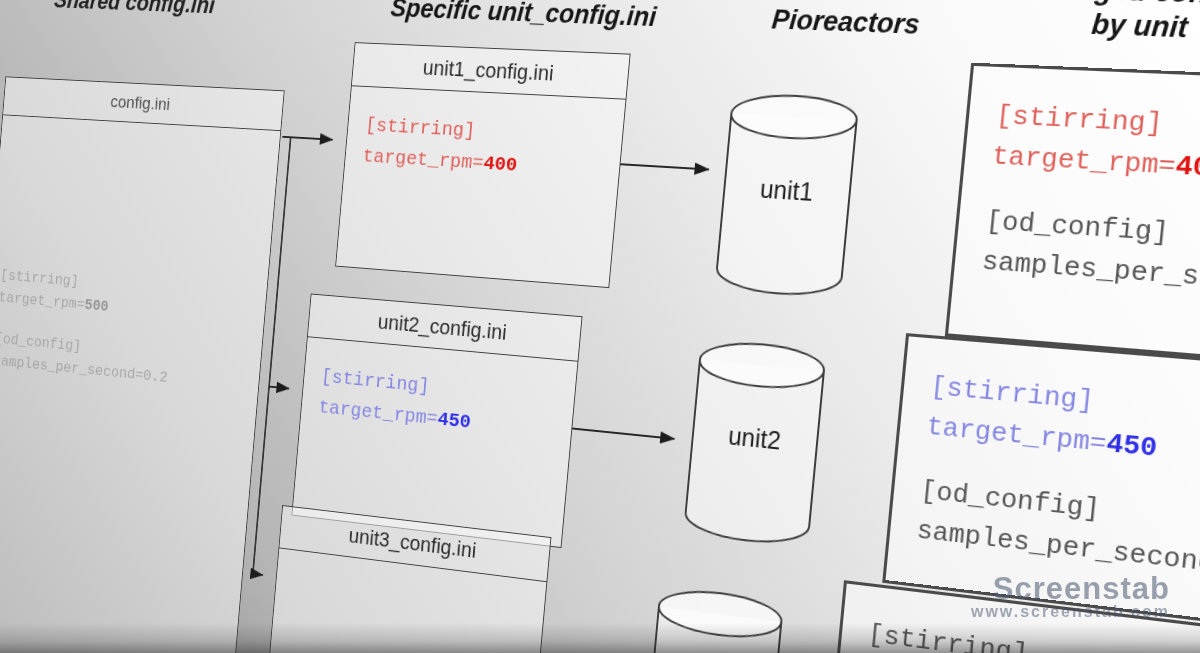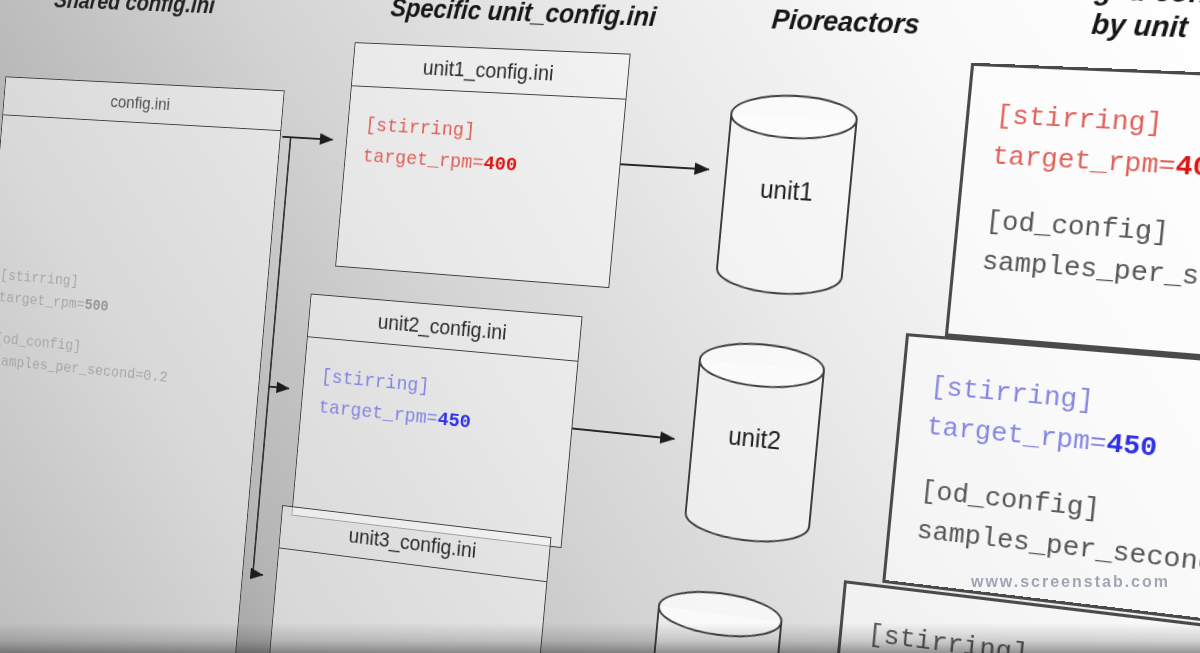--- a/index.html
+++ b/index.html
@@ -165,15 +165,16 @@
   <div class="mergedbox mono mbox3">
     <div class="gray">
       <div class="sec">[stirring]</div>
 
     </div>
   </div>
 
 </div>
 
 <div class="watermark">
+  <div class="wname">Screenstab</div>
   <div class="wurl">www.screenstab.com</div>
 </div>
 <div class="bottom-shade"></div>
 
 </body></html>

